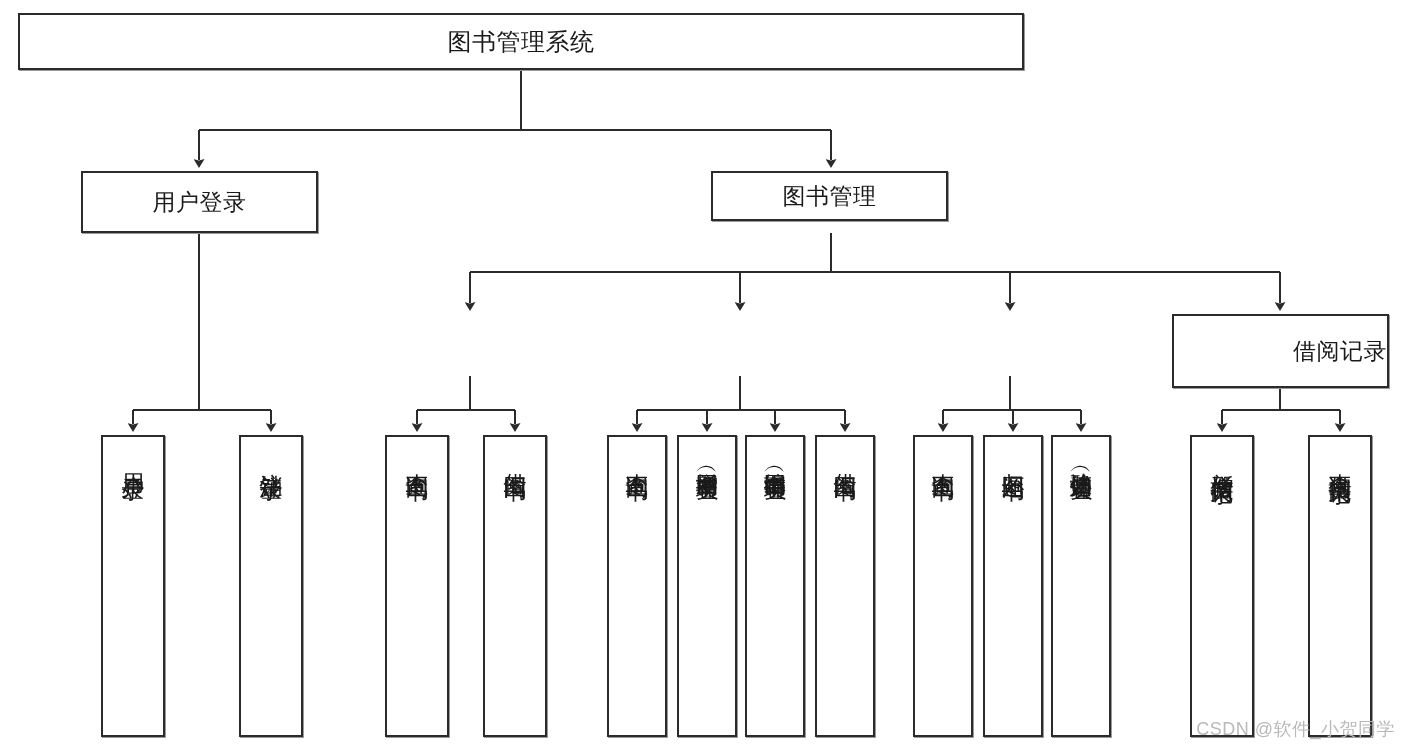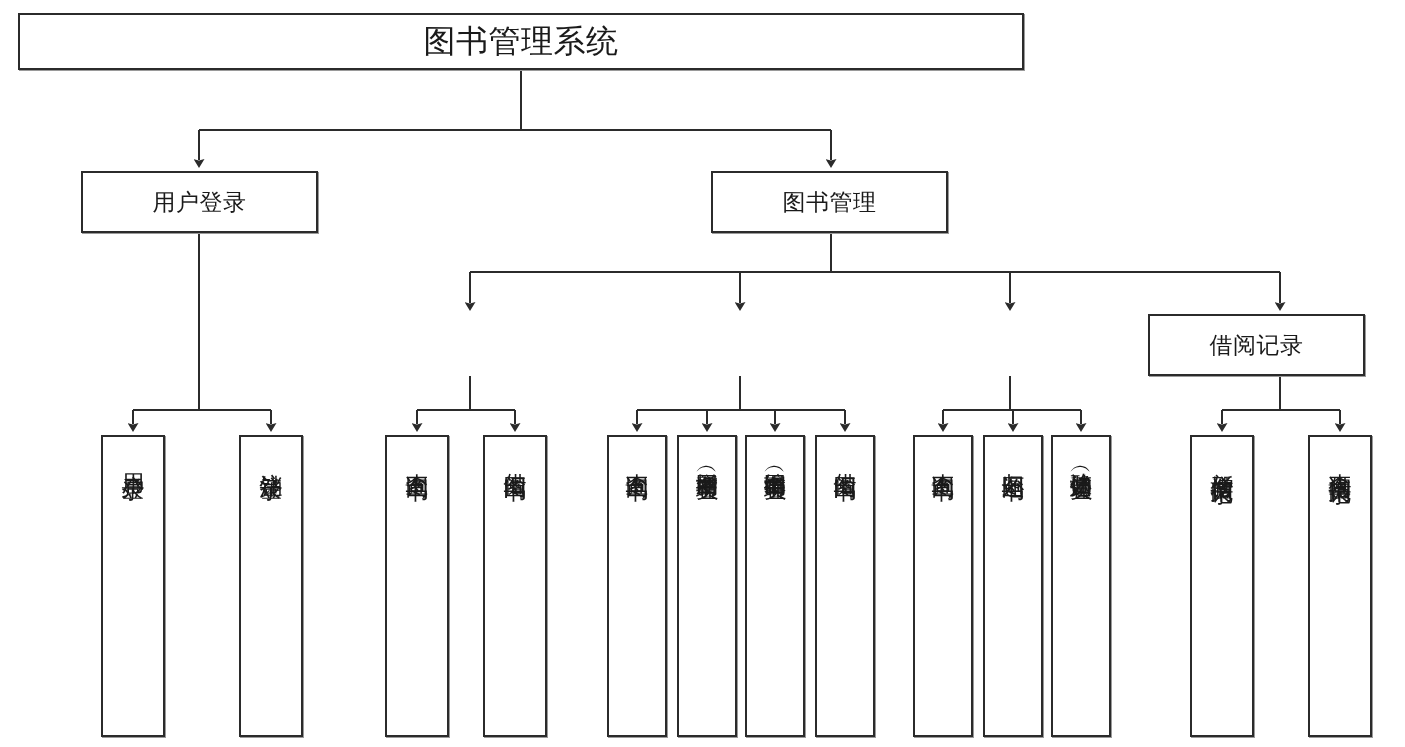--- a/index.html
+++ b/index.html
@@ -38,21 +38,21 @@
   .node .label {
     display: block;
     text-align: center;
     line-height: 1.06;
     letter-spacing: 0.5px;
   }
   .node.horiz .label {
     font-size: 23px;
   }
   .node.root .label {
-    font-size: 32px;
+    font-size: 24px;
   }
   .node.vert {
     align-items: flex-start;
     padding-top: 18px;
   }
   .node.vert .label {
     writing-mode: vertical-rl;
     text-orientation: upright;
     font-size: 23px;
     line-height: 1.18;
@@ -129,25 +129,25 @@
     </g>
   </svg>
 
   <div class="node root horiz" style="left:18px; top:13px; width:1006px; height:57px;">
     <span class="label">图书管理系统</span>
   </div>
 
   <div class="node horiz" style="left:81px; top:171px; width:237px; height:62px;">
     <span class="label">用户登录</span>
   </div>
-  <div class="node horiz" style="left:711px; top:171px; width:237px; height:62px;">
+  <div class="node horiz" style="left:711px; top:171px; width:237px; height:50px;">
     <span class="label">图书管理</span>
   </div>
 
-  <div class="node horiz" style="left:1148px; top:314px; width:217px; height:62px;">
+  <div class="node horiz" style="left:1172px; top:314px; width:217px; height:74px;justify-content:flex-end;">
     <span class="label">借阅记录</span>
   </div>
 
   <div class="node vert" style="left:101px; top:435px; width:64px; height:302px;">
     <span class="label">用户登录</span>
   </div>
   <div class="node vert" style="left:239px; top:435px; width:64px; height:302px;">
     <span class="label">注销登录</span>
   </div>
 
@@ -181,14 +181,15 @@
     <span class="label">确认归还（管理员）</span>
   </div>
 
   <div class="node vert" style="left:1190px; top:435px; width:64px; height:302px;">
     <span class="label">新增借阅记录</span>
   </div>
   <div class="node vert" style="left:1308px; top:435px; width:64px; height:302px;">
     <span class="label">查询借阅记录</span>
   </div>
 
+  <div class="watermark">CSDN @软件_小贺同学</div>
 
 </div>
 
 </body></html>

